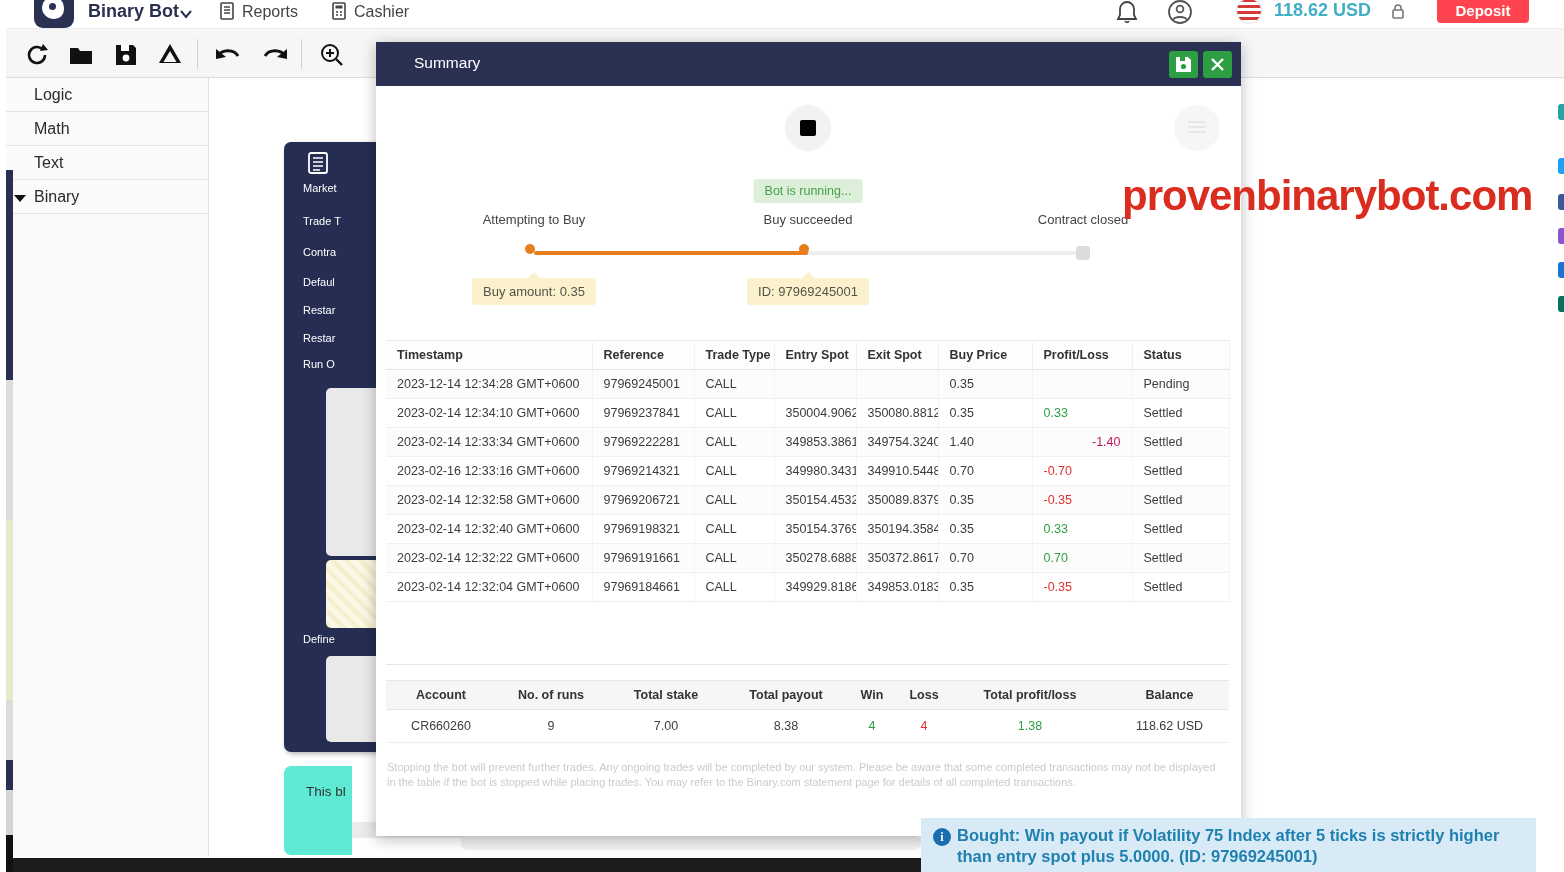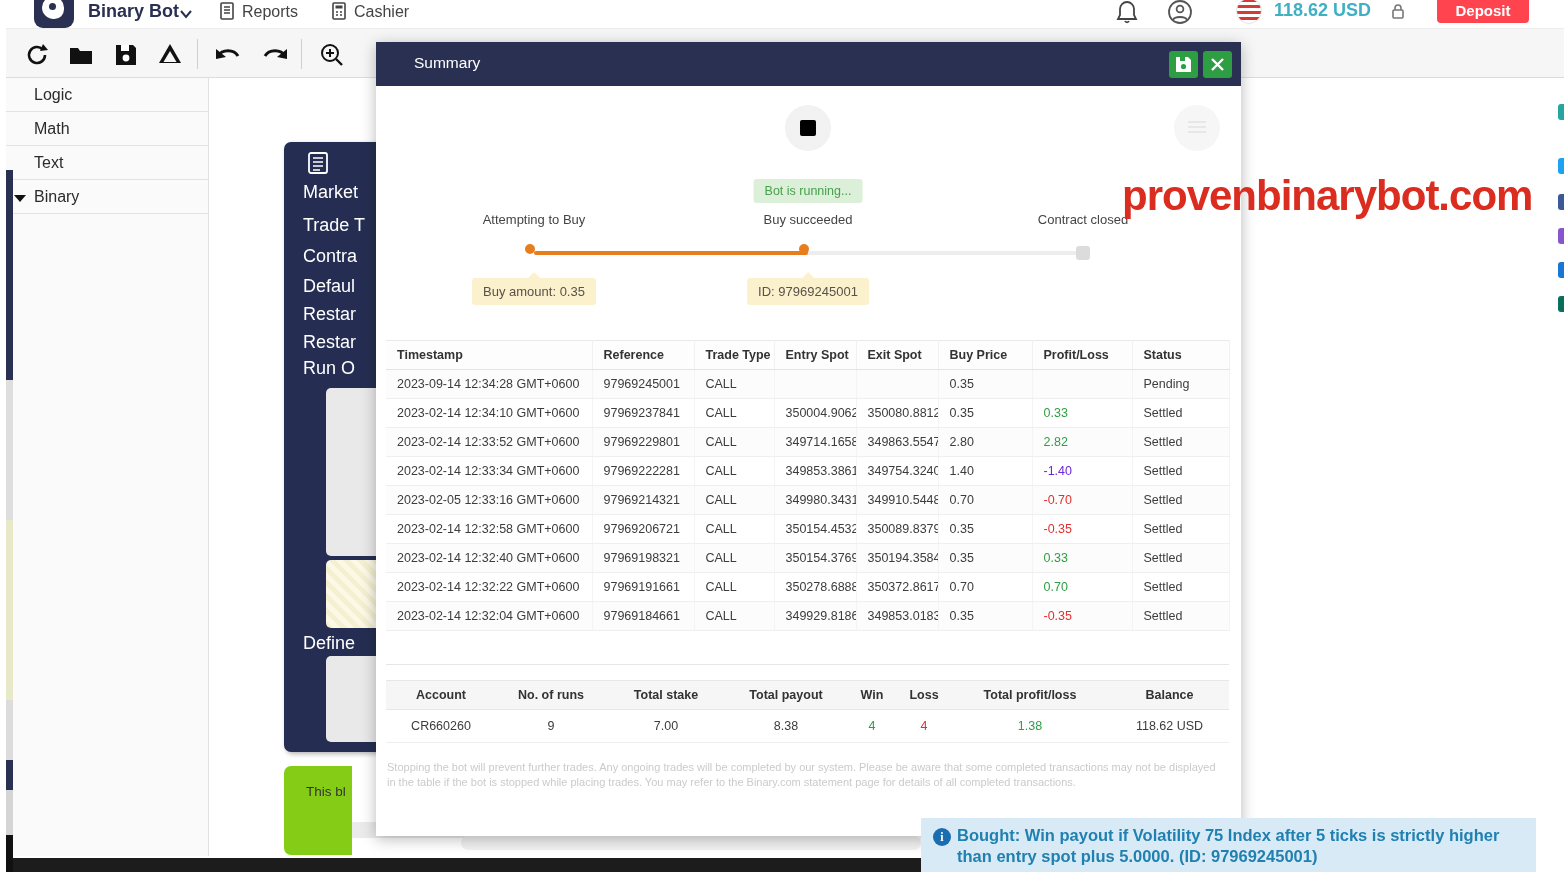--- a/index.html
+++ b/index.html
@@ -35,26 +35,26 @@
   
   .sidebar { position:absolute; top:78px; left:0; width:203px; height:778px; background:#fafafa; border-right:1px solid #e2e2e2; z-index:2; }
   .sb-item { position:relative; height:34px; line-height:34px; border-bottom:1px solid #e3e3e3; font-size:16px; color:#2b2b2b; padding-left:28px; cursor:pointer; }
   .caret { position:absolute; left:8px; top:15px; width:0; height:0; border-left:6px solid transparent; border-right:6px solid transparent; border-top:7px solid #111; }
 
   
   .workspace { position:absolute; top:78px; left:204px; width:1360px; height:778px; background:#fff; }
   .blockly-block { position:absolute; top:142px; left:278px; width:120px; height:610px; background:#252e52;
     border-radius:7px; box-shadow:2px 2px 5px rgba(0,0,0,.3); z-index:3; }
   .bb-icon { position:absolute; left:24px; top:10px; }
-  .bb-label { position:absolute; left:19px; color:#fff; font-size:18px; white-space:nowrap; }
+  .bb-label { position:absolute; left:19px; color:#fff; font-size:11px; white-space:nowrap; }
   .bb-child { position:absolute; left:42px; width:78px; background:#e9e9e9; border-radius:5px 0 0 5px; }
   .bb-child .red-bit { position:absolute; right:2px; color:#c0392b; font-size:11px; font-weight:bold; }
   .bb-child-yellow { position:absolute; left:42px; width:78px; border-radius:5px 0 0 5px;
     background:repeating-linear-gradient(45deg,#f4f0d0 0 5px,#fbf8e6 5px 10px); }
-  .note-block { position:absolute; top:766px; left:278px; width:68px; height:89px; background:#84cc16; border-radius:7px 0 0 7px; z-index:3; }
+  .note-block { position:absolute; top:766px; left:278px; width:68px; height:89px; background:#5eead4; border-radius:7px 0 0 7px; z-index:3; }
   .note-block span { position:absolute; left:22px; top:18px; font-size:13.5px; color:#333; white-space:nowrap; }
   .faint-shape { position:absolute; background:#ebebeb; border-radius:10px; }
 
   
   .edge-strip { position:absolute; left:0; width:7px; z-index:4; }
 
   
   .modal { position:absolute; top:42px; left:340px; width:865px; height:794px; background:#fff;
     box-shadow:0 3px 14px rgba(0,0,0,.28); z-index:10;margin-left:30px; }
   .modal-header { position:absolute; top:0; left:0; width:100%; height:44px; background:#2a3052; }
@@ -327,61 +327,51 @@
               <th>Trade Type</th>
               <th>Entry Spot</th>
               <th>Exit Spot</th>
               <th>Buy Price</th>
               <th>Profit/Loss</th>
               <th>Status</th>
             </tr>
           </thead>
         <tbody>
             <tr>
-              <td>2023-09-14 12:34:28 GMT+0600</td>
+              <td>2023-12-14 12:34:28 GMT+0600</td>
               <td>97969245001</td>
               <td>CALL</td>
               <td></td>
               <td></td>
               <td>0.35</td>
               <td></td>
               <td>Pending</td>
             </tr>
             <tr>
               <td>2023-02-14 12:34:10 GMT+0600</td>
               <td>97969237841</td>
               <td>CALL</td>
               <td>350004.9062</td>
               <td>350080.8812</td>
               <td>0.35</td>
               <td style="color: rgb(47, 158, 68);">0.33</td>
               <td>Settled</td>
             </tr>
             <tr>
-              <td>2023-02-14 12:33:52 GMT+0600</td>
-              <td>97969229801</td>
-              <td>CALL</td>
-              <td>349714.1658</td>
-              <td>349863.5547</td>
-              <td>2.80</td>
-              <td style="color: rgb(47, 158, 68);">2.82</td>
-              <td>Settled</td>
-            </tr>
-            <tr>
               <td>2023-02-14 12:33:34 GMT+0600</td>
               <td>97969222281</td>
               <td>CALL</td>
               <td>349853.3861</td>
               <td>349754.3240</td>
               <td>1.40</td>
-              <td style="color: #6d28d9;">-1.40</td>
-              <td>Settled</td>
-            </tr>
-            <tr>
-              <td>2023-02-05 12:33:16 GMT+0600</td>
+              <td style="color: #be185d; text-align: right;">-1.40</td>
+              <td>Settled</td>
+            </tr>
+            <tr>
+              <td>2023-02-16 12:33:16 GMT+0600</td>
               <td>97969214321</td>
               <td>CALL</td>
               <td>349980.3431</td>
               <td>349910.5448</td>
               <td>0.70</td>
               <td style="color: rgb(224, 49, 47);">-0.70</td>
               <td>Settled</td>
             </tr>
             <tr>
               <td>2023-02-14 12:32:58 GMT+0600</td>

